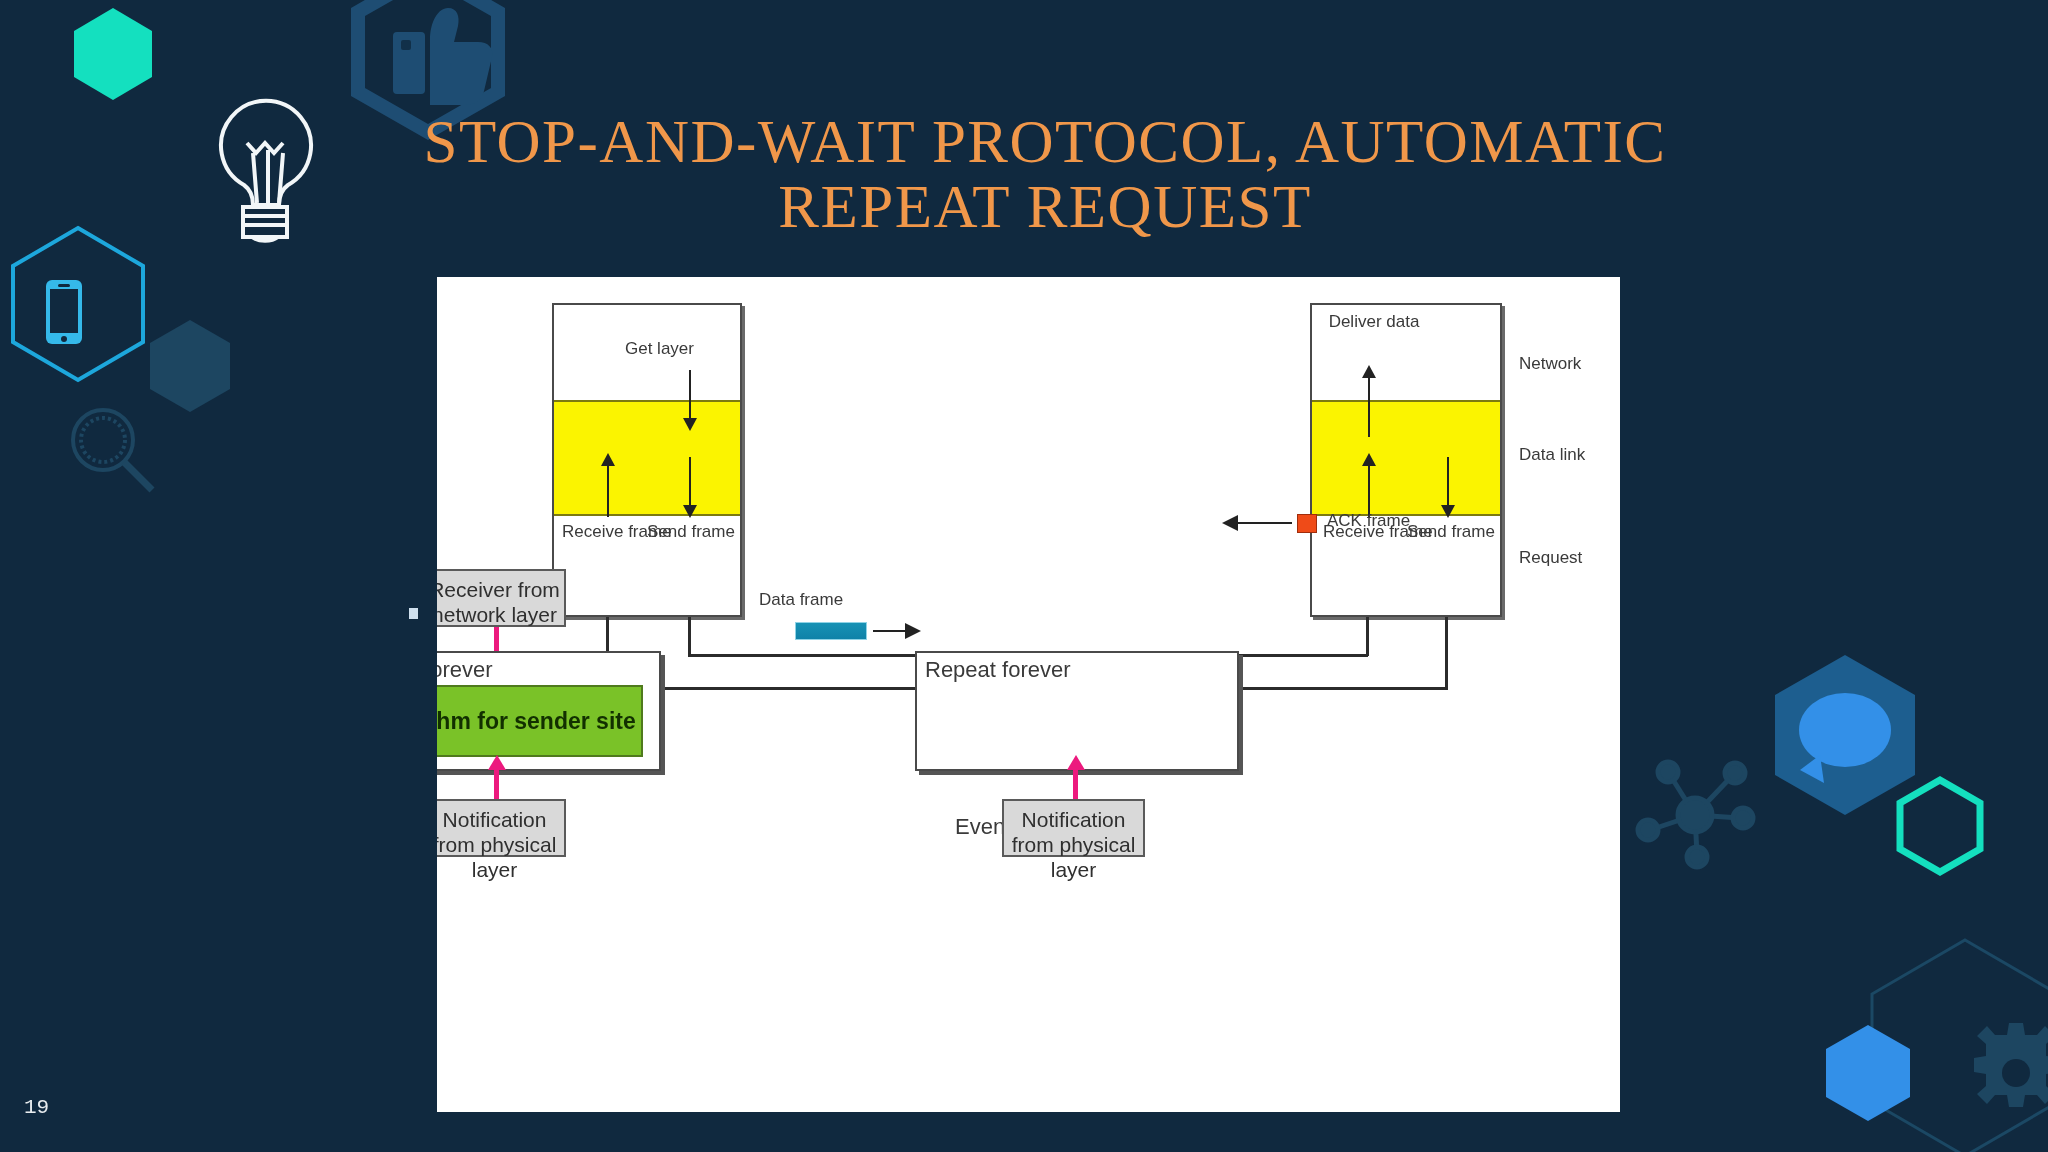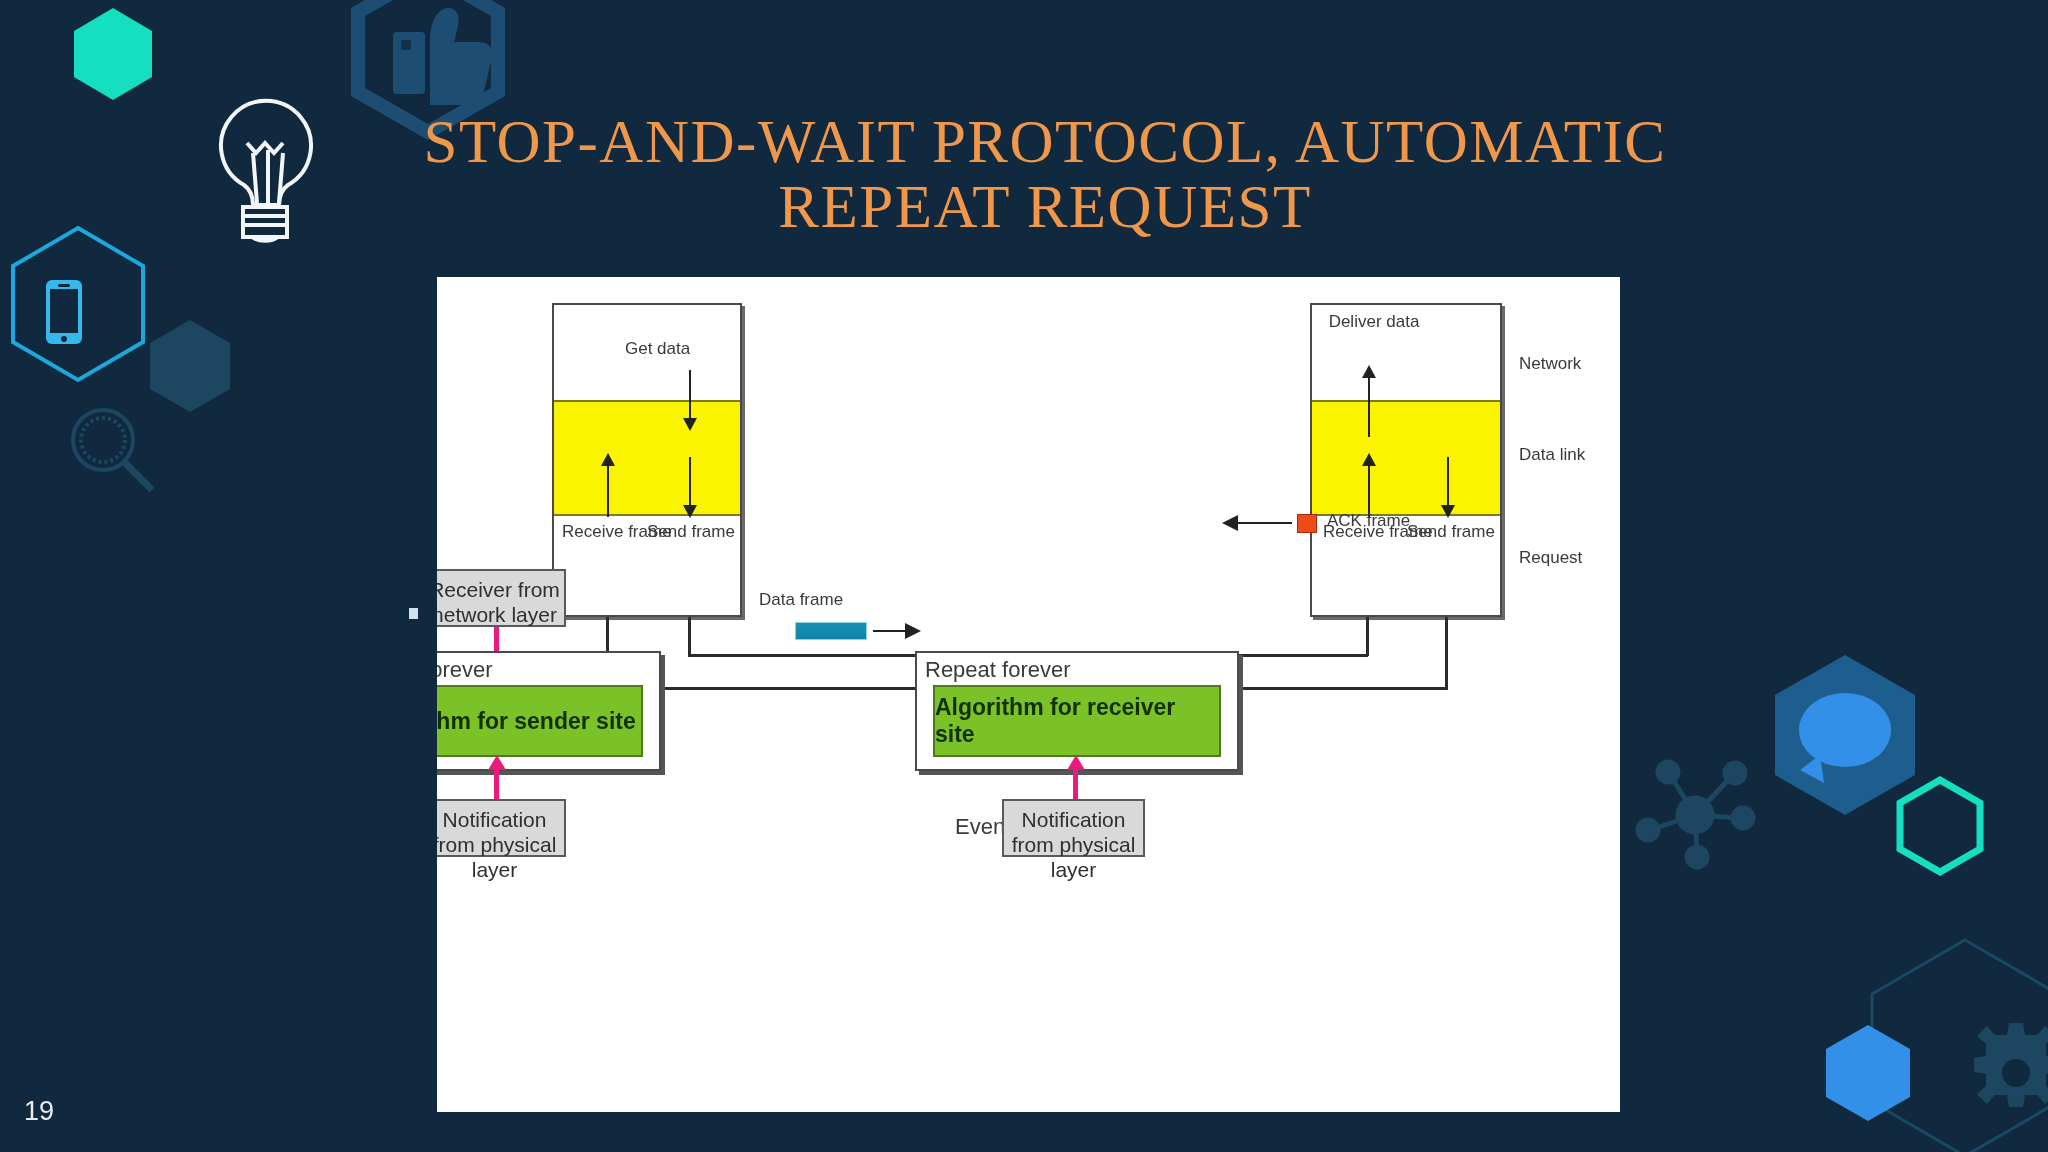--- a/index.html
+++ b/index.html
@@ -26,22 +26,22 @@
     font-family: "Liberation Serif", serif;
     font-size: 61px;
     letter-spacing: 1.5px;
     line-height: 1.06;
     color: #f0974a;
     font-weight: normal;
   }
   .slide-number {
     position: absolute;
     left: 24px; top: 1096px;
-    font-family: Liberation Sans, sans-serif;
-    font-size: 27px;
+    font-family: Liberation Mono, monospace;
+    font-size: 21px;
     color: #e8ecef;
   }
   .bullet-dot {
     position: absolute;
     left: 409px; top: 608px;
     width: 9px; height: 11px;
     background: #cfe0ee;
   }
 
   
@@ -248,21 +248,21 @@
   <div class="slide-number">19</div>
   <div class="bullet-dot"></div>
 
   <div id="diagram">
 
     <div class="dtext c" style="left:65px;top:-16px;width:190px;">Sender</div>
 
     <div class="stack" style="left:115px;top:26px;width:190px;height:314px;"></div>
     <div class="yellowband" style="left:117px;top:123px;width:186px;height:116px;"></div>
 
-    <div class="dtext" style="left:188px;top:62px;">Get data</div>
+    <div class="dtext" style="left:188px;top:62px;">Get layer</div>
     <div class="vline" style="left:252px;top:93px;height:50px;"></div>
     <div class="arrowhead-down" style="left:246px;top:141px;"></div>
 
     <div class="vline" style="left:252px;top:180px;height:50px;"></div>
     <div class="arrowhead-down" style="left:246px;top:228px;"></div>
 
     <div class="arrowhead-up" style="left:164px;top:176px;"></div>
     <div class="vline" style="left:170px;top:188px;height:52px;"></div>
 
     <div class="dtext c" style="left:125px;top:245px;width:90px;line-height:1.15;">
@@ -342,23 +342,20 @@
     <div class="pinkline" style="left:57px;top:483px;height:62px;"></div>
     <div class="pink-up" style="left:51px;top:478px;"></div>
 
     <div class="evtlabel" style="left:39px;top:537px;">Event:</div>
     <div class="evtbox" style="left:-14px;top:522px;width:143px;height:58px;">
       <span>Notification from physical layer</span>
     </div>
 
     <div class="repeatbox" style="left:478px;top:374px;width:324px;height:120px;"></div>
     <div class="repeatlabel" style="left:488px;top:380px;">Repeat forever</div>
-    <div class="algobox" style="left:496px;top:408px;width:288px;height:72px;">
-      <span>Algorithm for receiver site</span>
-    </div>
     <div class="pinkline" style="left:636px;top:483px;height:62px;"></div>
     <div class="pink-up" style="left:630px;top:478px;"></div>
 
     <div class="evtlabel" style="left:518px;top:537px;">Event:</div>
     <div class="evtbox" style="left:565px;top:522px;width:143px;height:58px;">
       <span>Notification from physical layer</span>
     </div>
   </div>
 
 </div>

